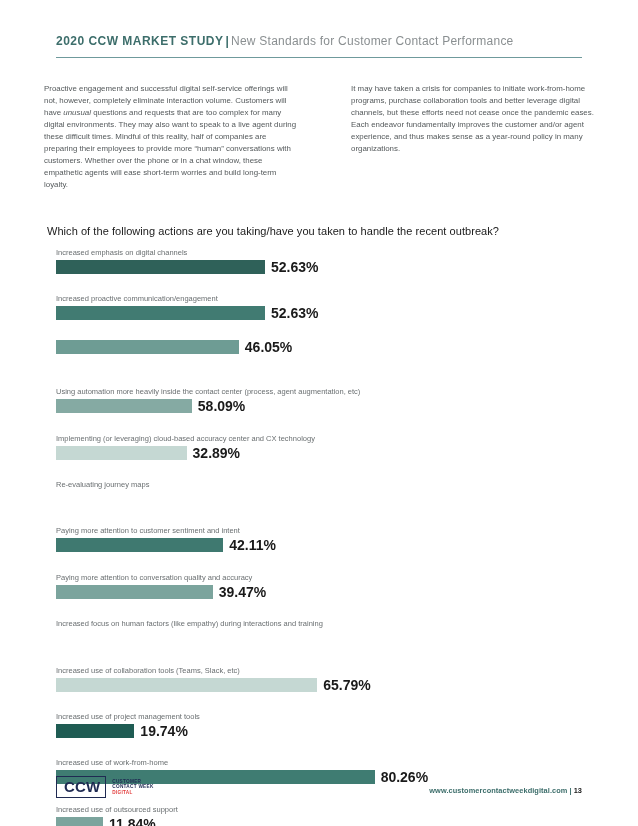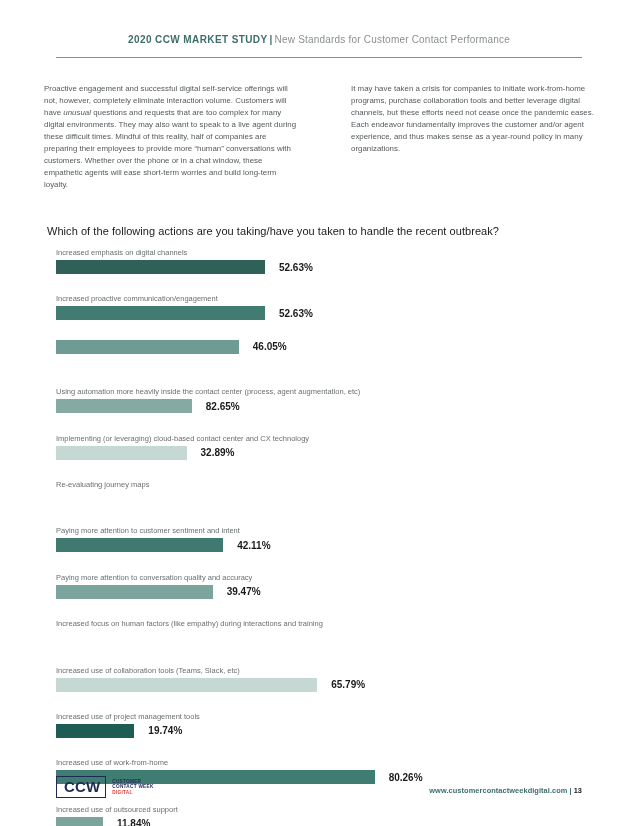--- a/index.html
+++ b/index.html
@@ -21,22 +21,22 @@
     width: 638px;
     height: 826px;
   }
 
   
   .header {
     position: absolute;
     left: 56px;
     top: 34px;
     width: 526px;
-    text-align: center;
-    font-size: 10px;
+    text-align: left;
+    font-size: 12px;
     letter-spacing: 0.02em;
     white-space: nowrap;
   }
   .header .study {
     font-weight: bold;
     color: #3d6e6b;
     letter-spacing: 0.04em;
   }
   .header .bar-sep {
     font-weight: bold;
@@ -101,24 +101,24 @@
     position: relative;
     height: 14px;
     display: flex;
     align-items: center;
   }
   .bar {
     height: 14px;
     display: block;
   }
   .bar-value {
-    font-size: 10px;
+    font-size: 14px;
     font-weight: bold;
     color: #1a1a1a;
-    margin-left: 14px;
+    margin-left: 6px;
     white-space: nowrap;
   }
 
   
   .footer-logo {
     position: absolute;
     left: 56px;
     top: 776px;
     display: flex;
     align-items: center;
@@ -190,25 +190,25 @@
       <div class="chart-row">
         <div class="bar-line">
           <span class="bar" style="width: 182.819px; background: rgb(110, 156, 148);"></span>
           <span class="bar-value">46.05%</span>
         </div>
       </div>
       <div class="chart-row">
         <div class="row-label">Using automation more heavily inside the contact center (process, agent augmentation, etc)</div>
         <div class="bar-line">
           <span class="bar" style="width: 135.814px; background: rgb(133, 170, 163);"></span>
-          <span class="bar-value">82.65%</span>
-        </div>
-      </div>
-      <div class="chart-row">
-        <div class="row-label">Implementing (or leveraging) cloud-based contact center and CX technology</div>
+          <span class="bar-value">58.09%</span>
+        </div>
+      </div>
+      <div class="chart-row">
+        <div class="row-label">Implementing (or leveraging) cloud-based accuracy center and CX technology</div>
         <div class="bar-line">
           <span class="bar" style="width: 130.573px; background: rgb(197, 216, 211);"></span>
           <span class="bar-value">32.89%</span>
         </div>
       </div>
       <div class="chart-row">
         <div class="row-label">Re-evaluating journey maps</div>
       </div>
       <div class="chart-row">
         <div class="row-label">Paying more attention to customer sentiment and intent</div>

